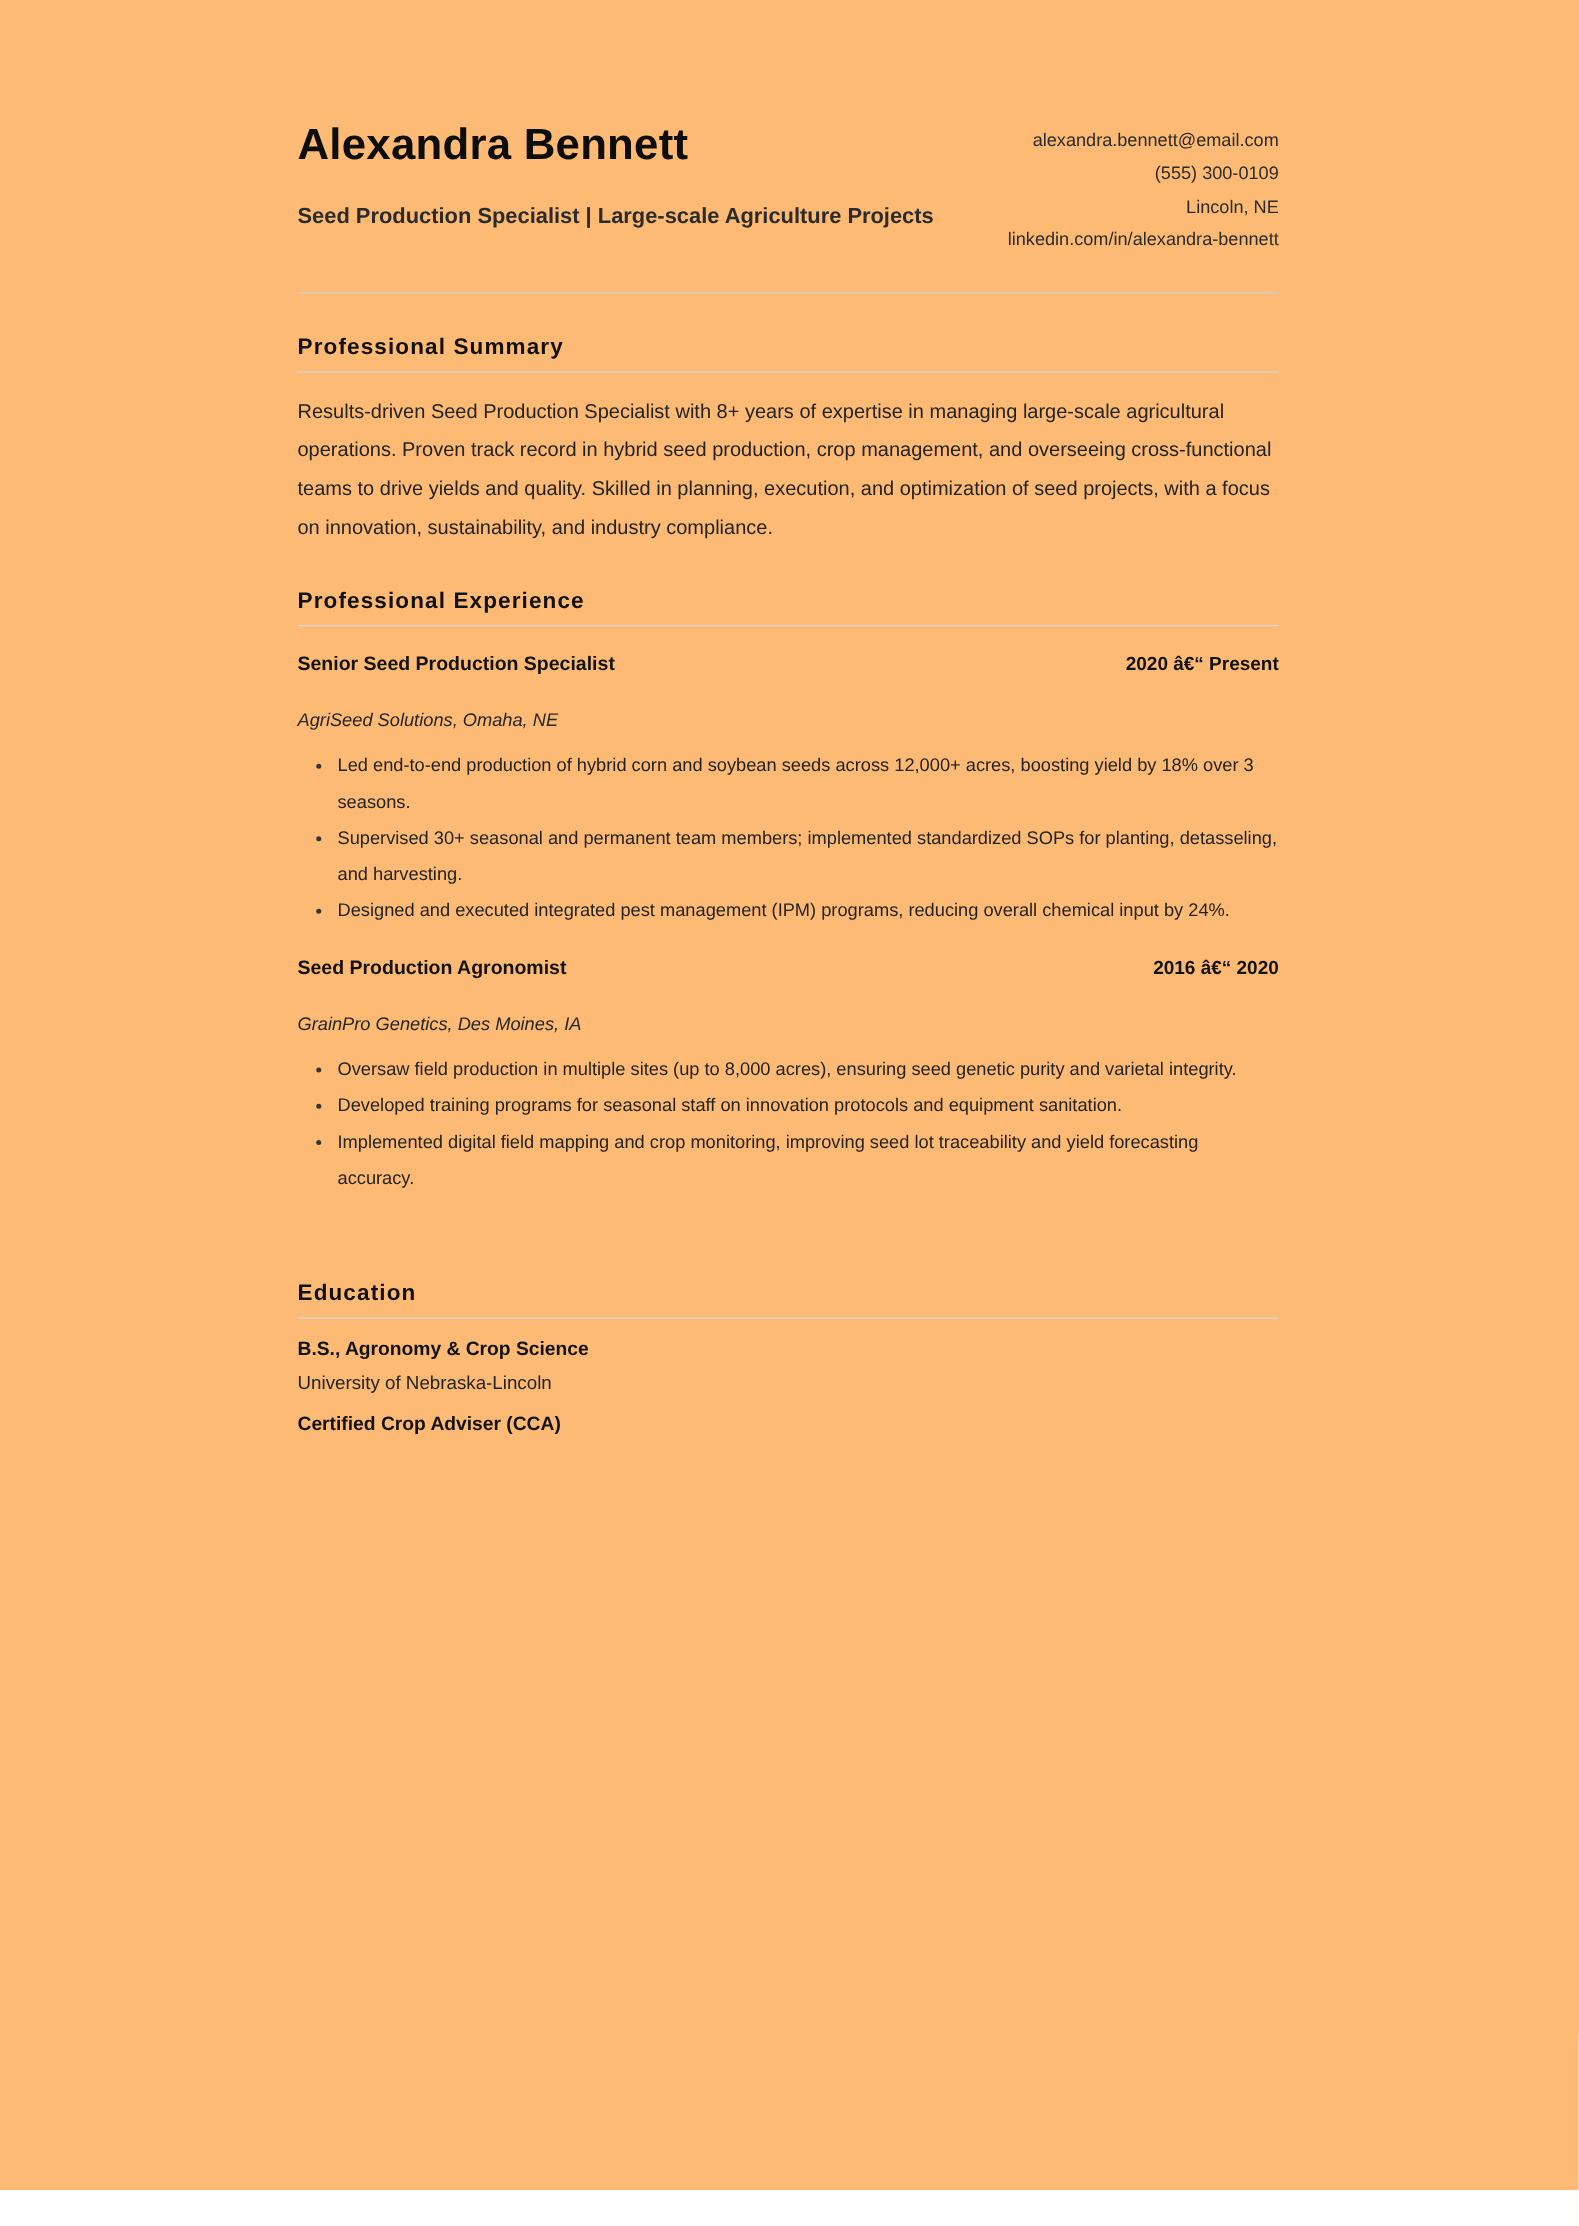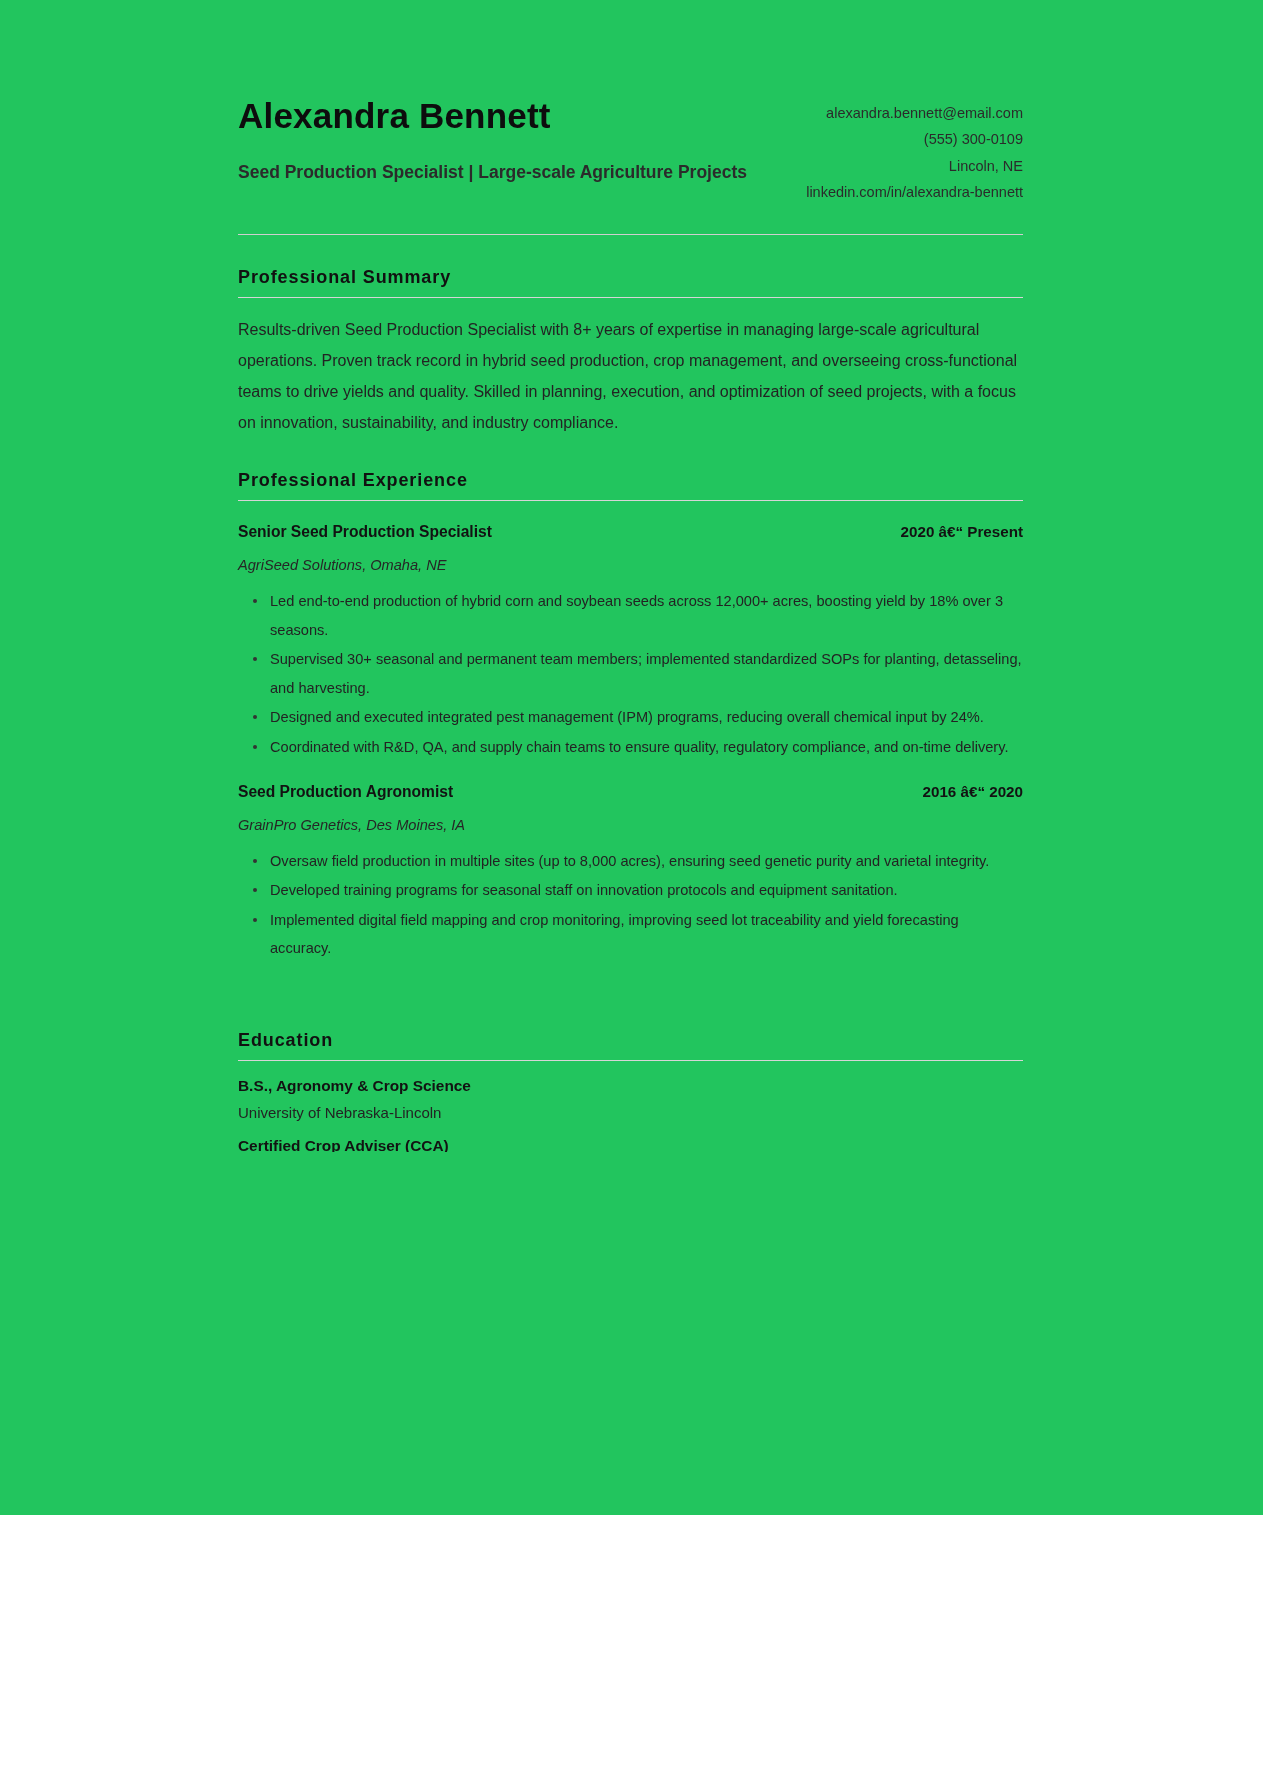--- a/index.html
+++ b/index.html
@@ -12,22 +12,22 @@
     width: 1263px;
     height: 1781px;
     font-family: "Liberation Sans", sans-serif;
     color: #1a1a1a;
     -webkit-font-smoothing: antialiased;
   }
 
   .page {
     position: relative;
     width: 1263px;
-    height: 1515px;
-    background: #22c55e;
+    height: 1752px;
+    background: #fdba74;
     overflow: hidden;
   }
 
   
   .doc-clip {
     position: absolute;
     left: 0;
     top: 0;
     width: 1263px;
     height: 1152px;
@@ -133,21 +133,21 @@
   .job-dates {
     font-size: 15.2px;
     font-weight: bold;
     color: #121212;
     white-space: nowrap;
   }
   .job-org {
     font-size: 14.6px;
     font-style: italic;
     color: #262626;
-    margin-top: 16px;
+    margin-top: 28px;
   }
   .bullets {
     margin: 14px 0 0 0;
     padding-left: 30px;
     list-style: none;
   }
   .bullets li {
     position: relative;
     font-size: 14.6px;
     line-height: 1.95;
@@ -217,21 +217,20 @@
         <div class="job">
           <div class="job-head">
             <span class="job-title">Senior Seed Production Specialist</span>
             <span class="job-dates">2020 â€“ Present</span>
           </div>
           <div class="job-org">AgriSeed Solutions, Omaha, NE</div>
           <ul class="bullets">
             <li>Led end-to-end production of hybrid corn and soybean seeds across 12,000+ acres, boosting yield by 18% over 3 seasons.</li>
             <li>Supervised 30+ seasonal and permanent team members; implemented standardized SOPs for planting, detasseling, and harvesting.</li>
             <li>Designed and executed integrated pest management (IPM) programs, reducing overall chemical input by 24%.</li>
-            <li>Coordinated with R&amp;D, QA, and supply chain teams to ensure quality, regulatory compliance, and on-time delivery.</li>
           </ul>
         </div>
 
         <div class="job">
           <div class="job-head">
             <span class="job-title">Seed Production Agronomist</span>
             <span class="job-dates">2016 â€“ 2020</span>
           </div>
           <div class="job-org">GrainPro Genetics, Des Moines, IA</div>
           <ul class="bullets">

